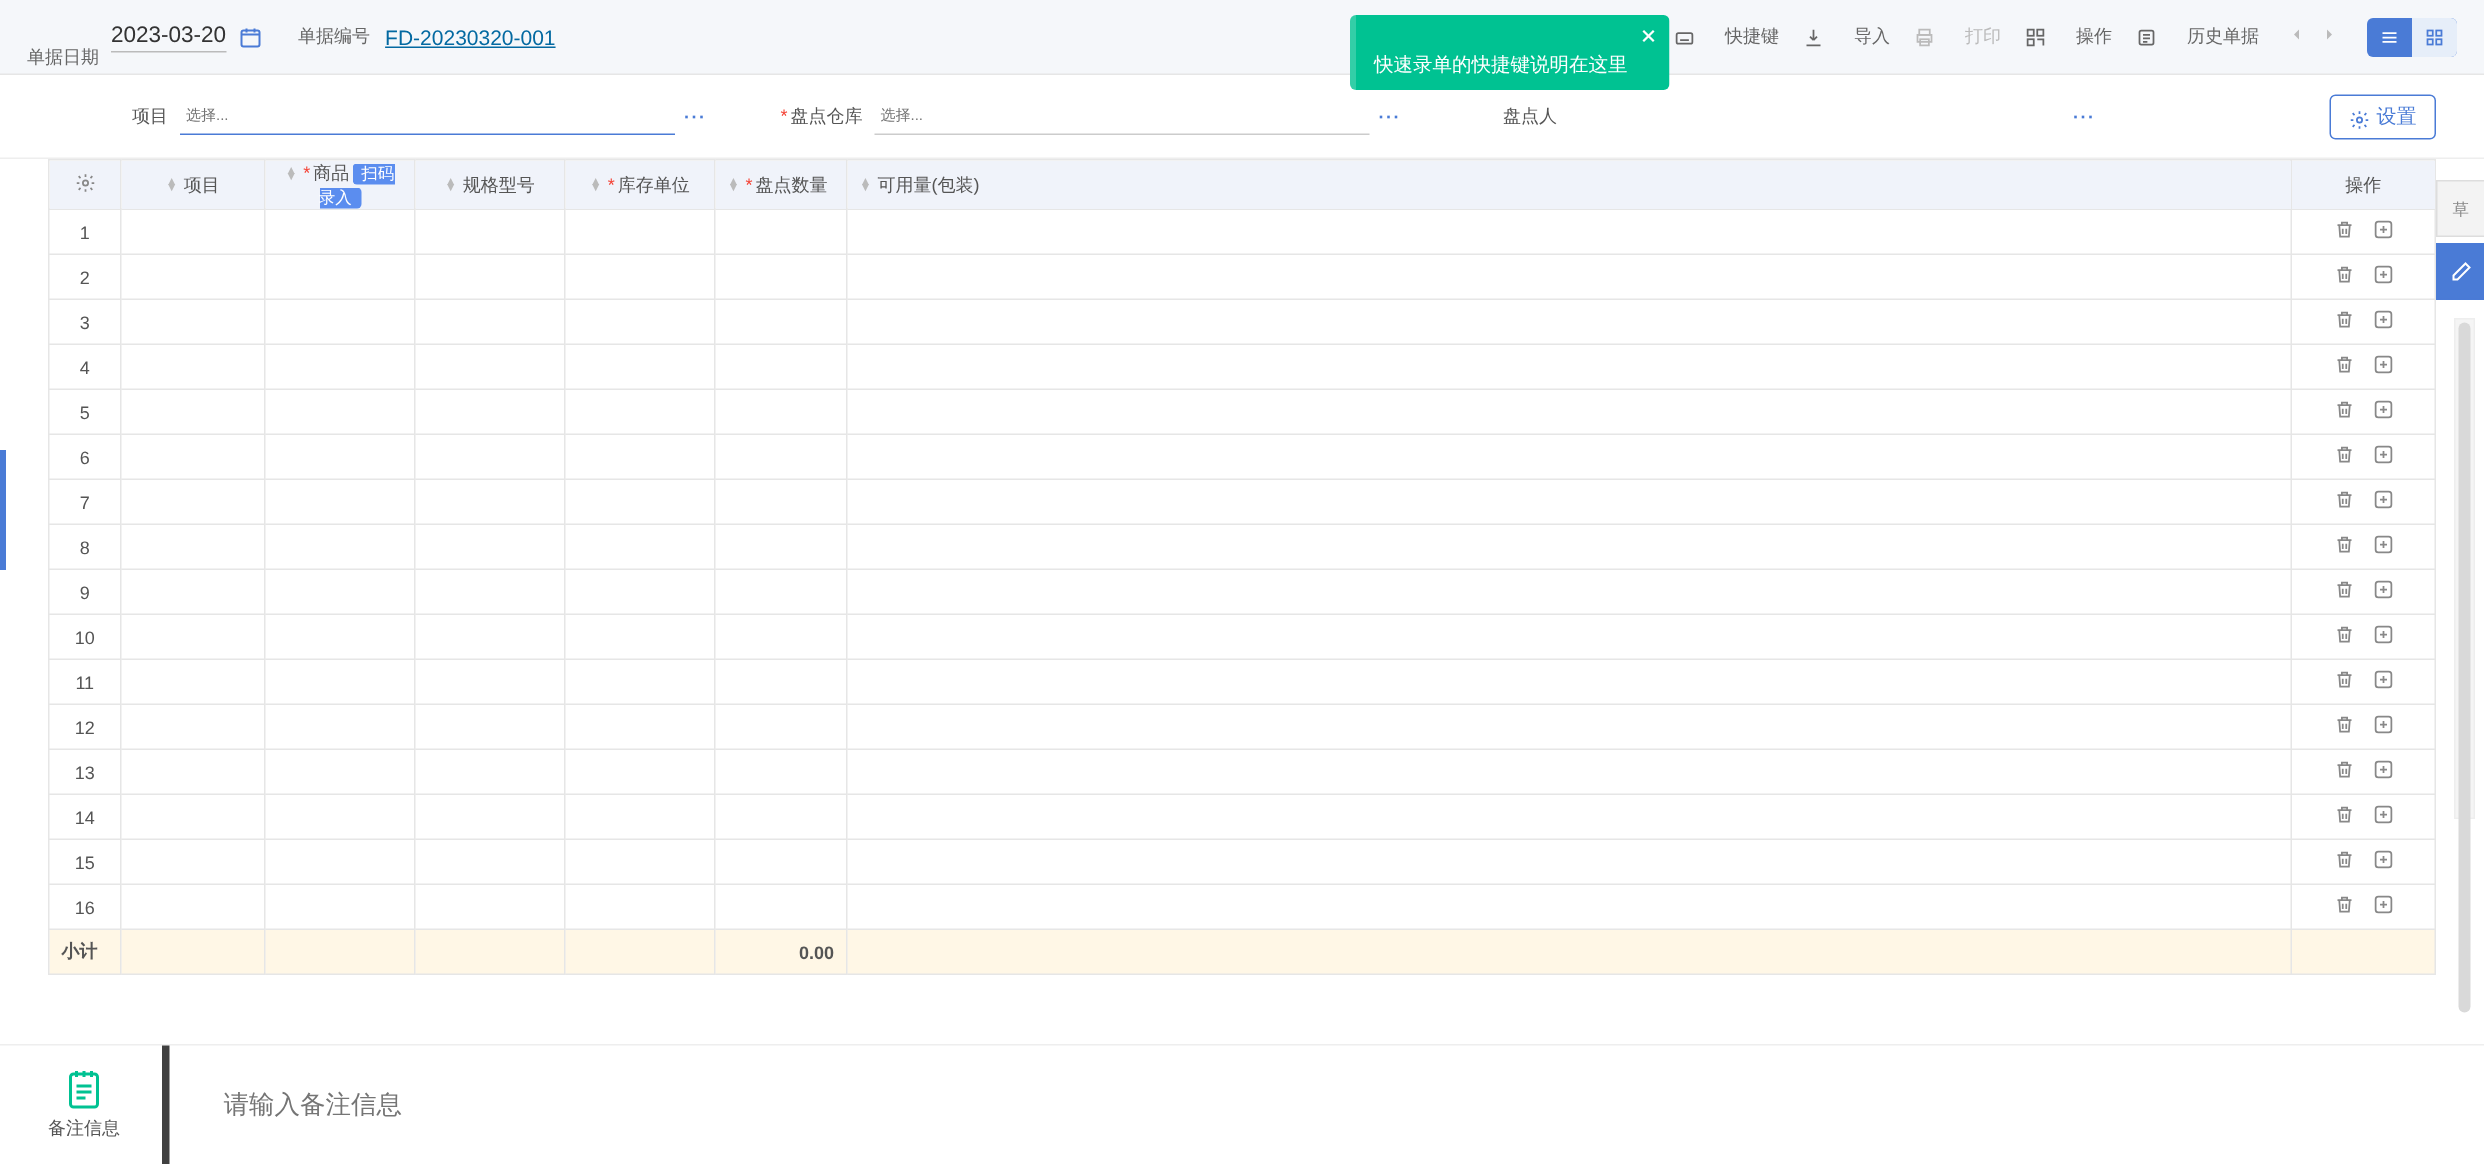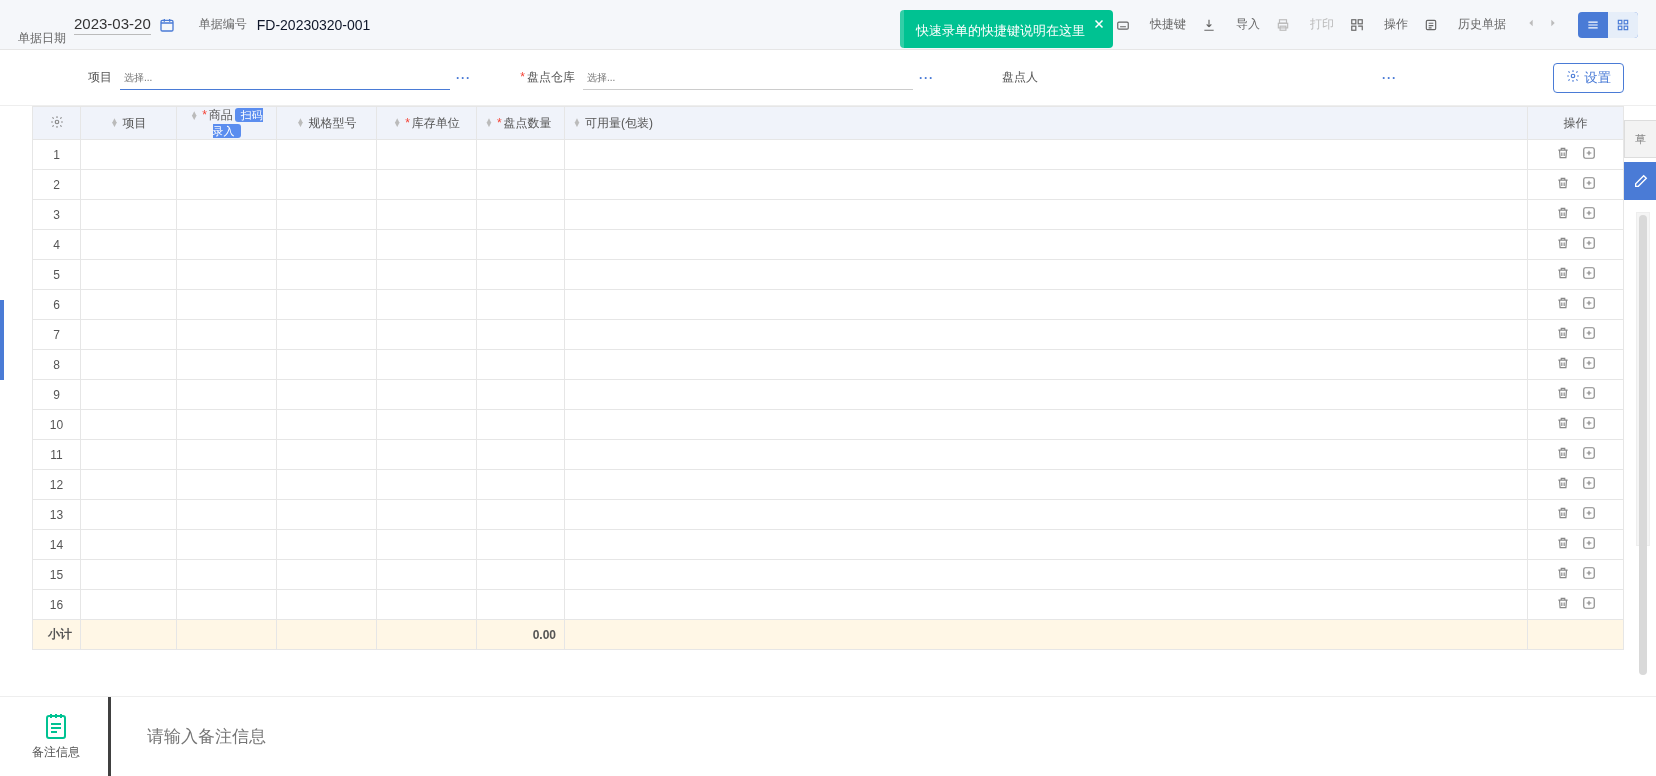--- a/index.html
+++ b/index.html
@@ -4,23 +4,23 @@
 <style>
   * { box-sizing: border-box; }
   html, body { margin: 0; padding: 0; font-family: "Microsoft YaHei", Arial, sans-serif; font-size: 12px; color: #333; background: #fff; }
   body { width: 1656px; height: 776px; overflow: hidden; position: relative; }
 
   .topbar { height: 50px; background: #f5f7fa; display: flex; align-items: center; padding: 0 18px; position: relative; border-bottom: 1px solid #e6e6e6; }
   .tb-label { color: #666; margin-right: 8px; margin-top: 28px; }
   .tb-date { font-size: 15px; color: #333; border-bottom: 1px solid #bbb; padding-bottom: 2px; }
   .cal-icon { width: 16px; height: 16px; margin-left: 8px; }
   .tb-doclabel { color: #666; margin-left: 24px; margin-right: 10px; }
-  .tb-docnum { font-size: 14px; color: #0f172a; }
-
-  .toast { position: absolute; left: 900px; top: 10px; background: #00c292; color: #fff; padding: 12px 28px 8px 12px; border-radius: 4px; font-size: 13px; border-left: 4px solid #fff3; }
+  .tb-docnum { font-size: 14px; color: #0369a1; text-decoration: underline; }
+
+  .toast { position: absolute; left: 900px; top: 10px; background: #00c292; color: #fff; padding: 24px 28px 8px 12px; border-radius: 4px; font-size: 13px; border-left: 4px solid #fff3; }
   .toast .tclose { position: absolute; right: 8px; top: 8px; cursor: pointer; }
 
   .tb-actions { margin-left: auto; display: flex; align-items: center; gap: 16px; }
   .tb-acn { display: flex; align-items: center; gap: 20px; color: #666; cursor: pointer; }
   .tb-acn svg, .tb-acn .ic { width: 14px; height: 14px; }
   .dot-conn { display: flex; align-items: center; gap: 0; margin-right: 2px; }
   .dot { width: 8px; height: 8px; border-radius: 50%; border: 2px solid #00c292; background: #fff; }
   .dot-line { width: 30px; height: 1px; background: #00c292; }
   .nav-group { display: flex; align-items: center; gap: 4px; }
   .nav-arrow { color: #bbb; cursor: pointer; padding: 4px; }
@@ -29,45 +29,45 @@
   .vt.alt { background: #e6eef9; }
 
   .filter-row { height: 56px; display: flex; align-items: center; padding: 0 32px; gap: 24px; border-bottom: 1px solid #eee; }
   .filter-block { display: flex; align-items: center; }
   .fb-label { width: 80px; text-align: right; color: #555; margin-right: 8px; }
   .fb-req::before { content: "*"; color: #f44336; margin-right: 2px; }
   .fb-input { border: none; border-bottom: 1px solid #4a7bd6; padding: 6px 4px; font-size: 10px; width: 330px; outline: none; color: #a21caf; }
   .fb-input.plain { border-bottom: none; }
   .fb-more { color: #4a7bd6; font-weight: bold; letter-spacing: 1px; cursor: pointer; margin-left: 6px; }
   .spacer { flex: 1; }
-  .settings-btn { border: 1px solid #4a7bd6; color: #4a7bd6; background: #fff; border-radius: 4px; padding: 5px 12px; display: flex; align-items: flex-start; gap: 4px; cursor: pointer; }
+  .settings-btn { border: 1px solid #4a7bd6; color: #4a7bd6; background: #fff; border-radius: 4px; padding: 5px 12px; display: flex; align-items: flex-end; gap: 4px; cursor: pointer; }
 
   .table-wrap { padding: 0 32px 0 32px; height: 538px; position: relative; }
   table { border-collapse: collapse; width: 100%; table-layout: fixed; }
   th, td { border: 1px solid #e6e6e6; height: 30px; padding: 0 8px; font-size: 12px; }
   thead th { background: #f0f3fa; color: #555; font-weight: normal; position: sticky; top: 0; }
   thead th .sort { display: inline-flex; flex-direction: column; line-height: 4px; margin-right: 4px; color: #bbb; font-size: 8px; vertical-align: middle; }
   .req::before { content: "*"; color: #f44336; margin-right: 2px; }
   .col-idx { width: 48px; text-align: center; }
   .col-gear { width: 48px; text-align: center; }
   .col-proj { width: 96px; }
   .col-prod { width: 100px; }
   .col-spec { width: 100px; }
   .col-unit { width: 100px; }
   .col-qty { width: 88px; text-align: right; }
   .col-avail { width: auto; }
   .col-ops { width: 96px; text-align: center; }
   tbody td { color: #555; }
   .scan-badge { background: #5b8def; color: #fff; border-radius: 3px; padding: 1px 6px; font-size: 11px; margin-left: 2px; }
   .row-ops { display: flex; gap: 12px; justify-content: center; color: #888; }
   .subtotal td { background: #fff7e6; }
-  .subtotal .lbl { text-align: right; font-weight: bold; }
+  .subtotal .lbl { text-align: left; font-weight: bold; }
 
   .remarks { position: absolute; left: 0; right: 0; bottom: 0; height: 80px; display: flex; align-items: center; padding: 0 32px; border-top: 1px solid #eee; background: #fff; }
-  .remarks-label { display: flex; flex-direction: column; align-items: center; gap: 4px; color: #555; margin-right: 28px; border-right: 3px solid #404040; padding-right: 28px; height: 100%; justify-content: center; }
+  .remarks-label { display: flex; flex-direction: column; align-items: center; gap: 4px; color: #555; margin-right: 28px; border-right: 5px solid #404040; padding-right: 28px; height: 100%; justify-content: center; }
   .remarks-label svg { width: 24px; height: 28px; }
   .remarks-input { flex: 1; border: none; font-size: 17px; color: #999; outline: none; padding: 8px; }
 
   .right-rail { position: absolute; right: 0; top: 120px; display: flex; flex-direction: column; gap: 4px; }
   .rail-btn { width: 32px; height: 38px; background: #f3f3f3; border: 1px solid #ddd; display: flex; align-items: center; justify-content: center; color: #888; font-size: 11px; border-right: none; }
   .rail-btn.active { background: #4a7bd6; color: #fff; border-color: #4a7bd6; }
   .rail-btn svg { width: 16px; height: 16px; }
 
   .left-edge { position: absolute; left: 0; top: 300px; width: 4px; height: 80px; background: #4a7bd6; }
   .top-green { position: absolute; top: 0; left: 700px; width: 70px; height: 3px; background: #00c292; }

